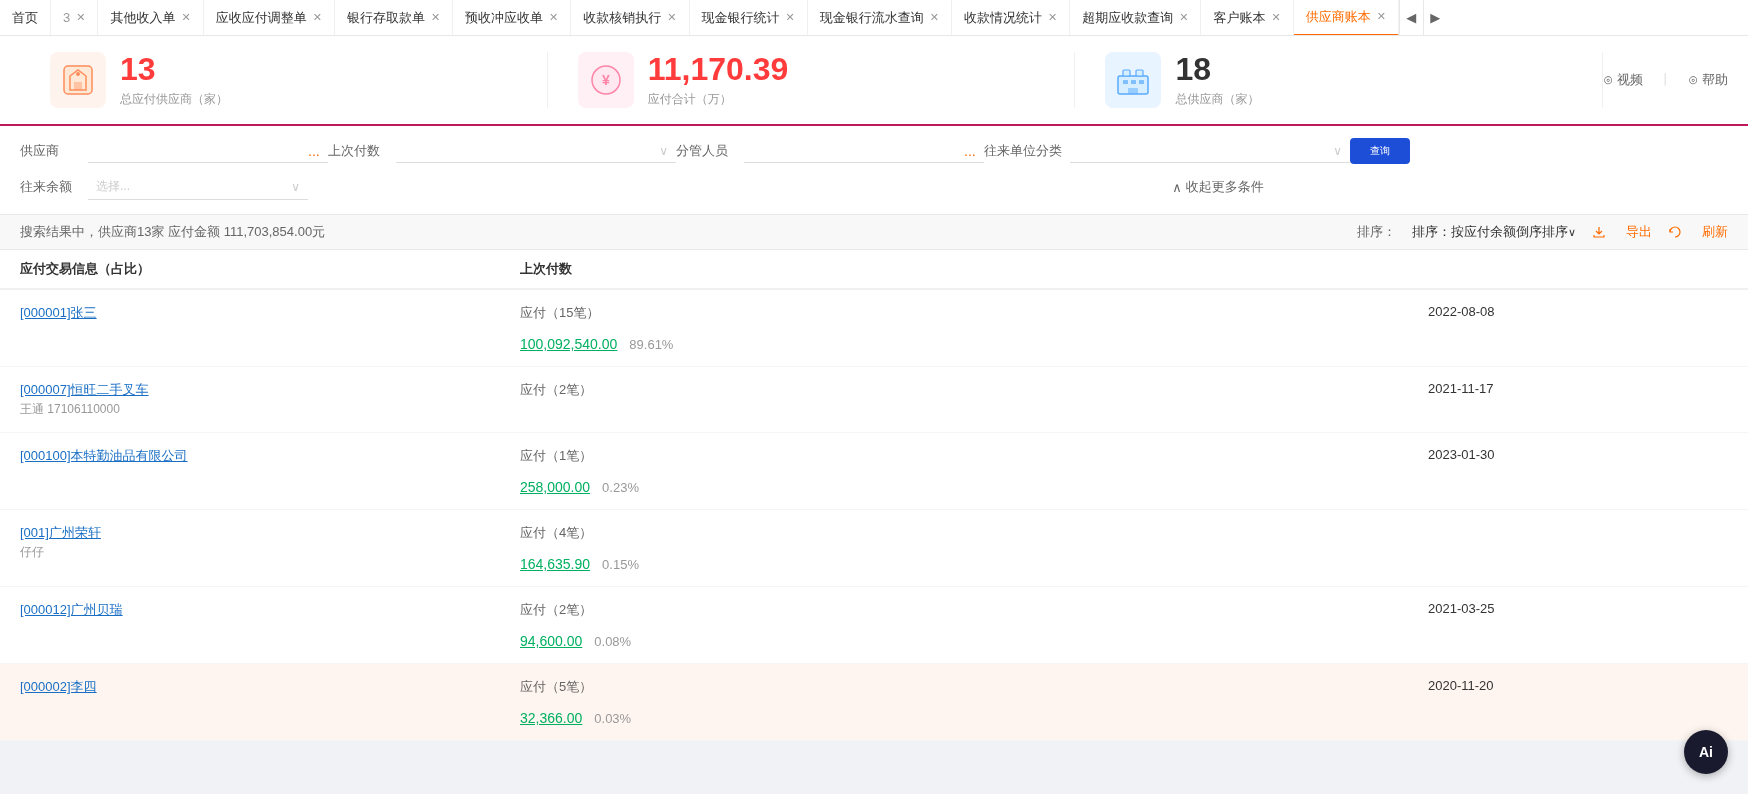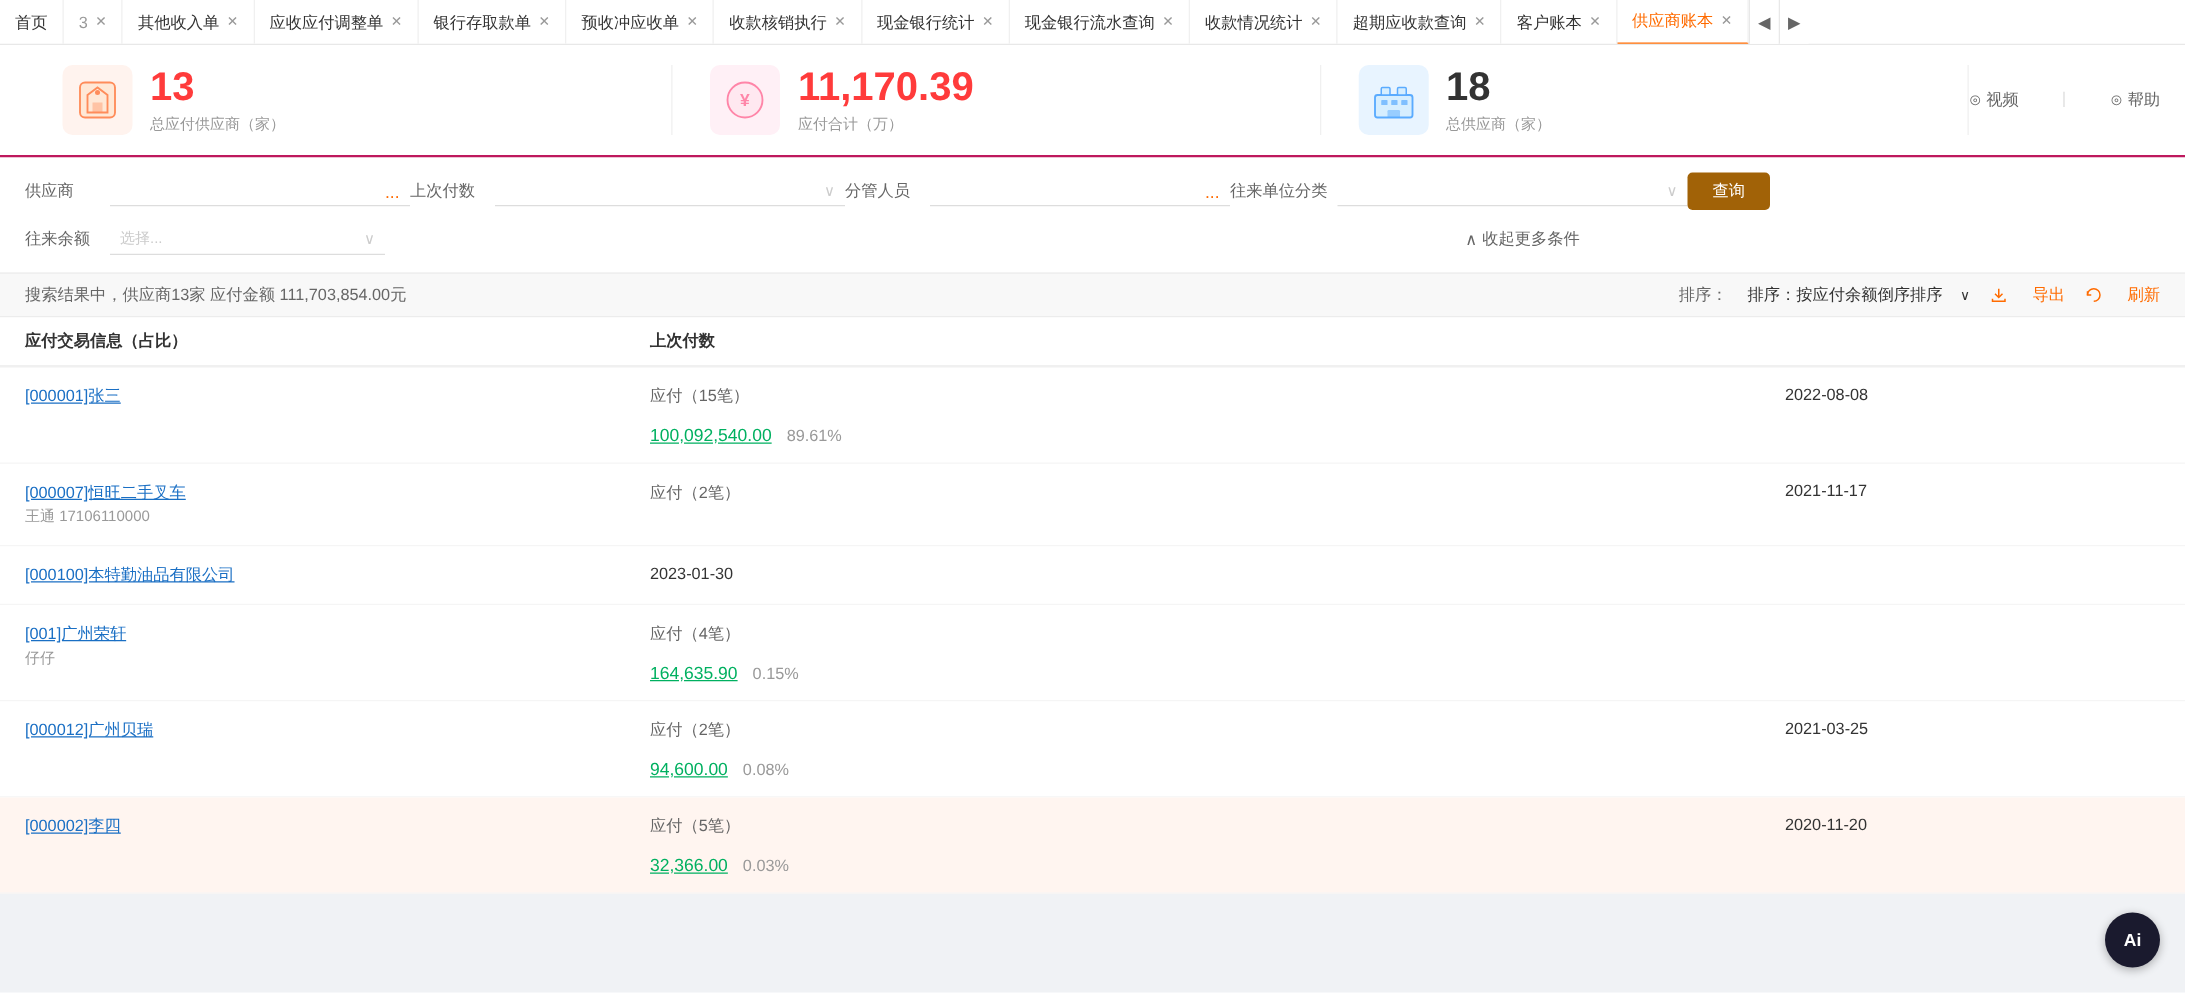--- a/index.html
+++ b/index.html
@@ -29,21 +29,21 @@
       border-right: 1px solid #f0f0f0;
     }
     .summary-card:last-child { border-right: none; }
     .summary-icon { width: 56px; height: 56px; display: flex; align-items: center; justify-content: center; border-radius: 8px; font-size: 28px; flex-shrink: 0; }
     .summary-icon.orange { background: #fff3ee; color: #ff8c5a; }
     .summary-icon.pink { background: #fff0f6; color: #ff85a8; }
     .summary-icon.blue { background: #e8f4ff; color: #5aabff; }
     .summary-text { display: flex; flex-direction: column; }
     .summary-number { font-size: 32px; font-weight: bold; color: #ff3b3b; line-height: 1.1; }
     .summary-label { font-size: 12px; color: #999; margin-top: 4px; }
-    .summary-right { margin-left: auto; display: flex; gap: 30px; font-size: 13px; color: #666; align-items: center; }
+    .summary-right { margin-left: auto; display: flex; gap: 16px; font-size: 13px; color: #666; align-items: center; }
     .summary-right span { cursor: pointer; }
 
     
     .filter-bar {
       background: #fff; padding: 12px 20px; border-bottom: 1px solid #e8e8e8;
     }
     .filter-row { display: flex; align-items: center; margin-bottom: 8px; }
     .filter-row:last-child { margin-bottom: 0; }
     .filter-item { display: flex; align-items: center; gap: 8px; }
     .filter-label { color: #666; white-space: nowrap; font-size: 13px; min-width: 60px; }
@@ -52,38 +52,38 @@
       font-size: 13px; color: #333; outline: none; background: transparent;
     }
     .filter-input::placeholder { color: #ccc; }
     .filter-select {
       display: flex; align-items: center; border-bottom: 1px solid #ddd; padding: 4px 8px;
       width: 220px; justify-content: space-between; cursor: pointer;
     }
     .filter-select-wide { width: 280px; }
     .filter-select span { color: #ccc; font-size: 12px; }
     .search-btn {
-      background: #a16207; color: #fff; border: none; padding: 6px 20px;
-      border-radius: 4px; cursor: pointer; font-size: 13px; white-space: nowrap;
+      background: #1d4ed8; color: #fff; border: none; padding: 6px 20px;
+      border-radius: 4px; cursor: pointer; font-size: 10px; white-space: nowrap;
     }
     .collapse-btn {
       display: flex; align-items: center; gap: 4px; color: #666; cursor: pointer;
       font-size: 13px; justify-content: center; padding: 6px 0;
     }
     .dots-btn { color: #ff6b00; cursor: pointer; font-size: 14px; }
 
     
     .result-bar {
       display: flex; align-items: center; justify-content: space-between;
       background: #f8f8f8; padding: 8px 20px; border-bottom: 1px solid #e8e8e8;
       font-size: 13px; color: #666;
     }
     .result-actions { display: flex; align-items: center; gap: 16px; }
     .sort-label { color: #666; }
-    .sort-select { color: #333; cursor: pointer; display: flex; align-items: center; gap: 14px; }
+    .sort-select { color: #333; cursor: pointer; display: flex; align-items: center; gap: 0; }
     .action-btn { display: flex; align-items: center; gap: 20px; cursor: pointer; color: #ff6b00; }
 
     
     .table-container { background: #fff; margin: 0; }
     .table-header {
       display: grid; grid-template-columns: 500px 1fr 300px;
       padding: 10px 20px; border-bottom: 2px solid #f0f0f0;
       font-weight: 600; color: #333; font-size: 13px; background: #fff;
     }
     .table-row {
@@ -322,20 +322,27 @@
       <div class="transaction-info">
         <span class="trans-label">应付（2笔）</span>
       </div>
       <div class="last-payment">2021-11-17</div>
     </div>
 
     <div class="table-row">
       <div>
         <a class="supplier-link">[000100]本特勤油品有限公司</a>
       </div>
+      <div class="transaction-info">
+        <span class="trans-label">应付（1笔）</span>
+        <div class="trans-row">
+          <span class="trans-amount">258,000.00</span>
+          <span class="trans-percent">0.23%</span>
+        </div>
+      </div>
       <div class="last-payment">2023-01-30</div>
     </div>
 
     <div class="table-row">
       <div>
         <a class="supplier-link">[001]广州荣轩</a>
         <div class="supplier-sub">仔仔</div>
       </div>
       <div class="transaction-info">
         <span class="trans-label">应付（4笔）</span>

